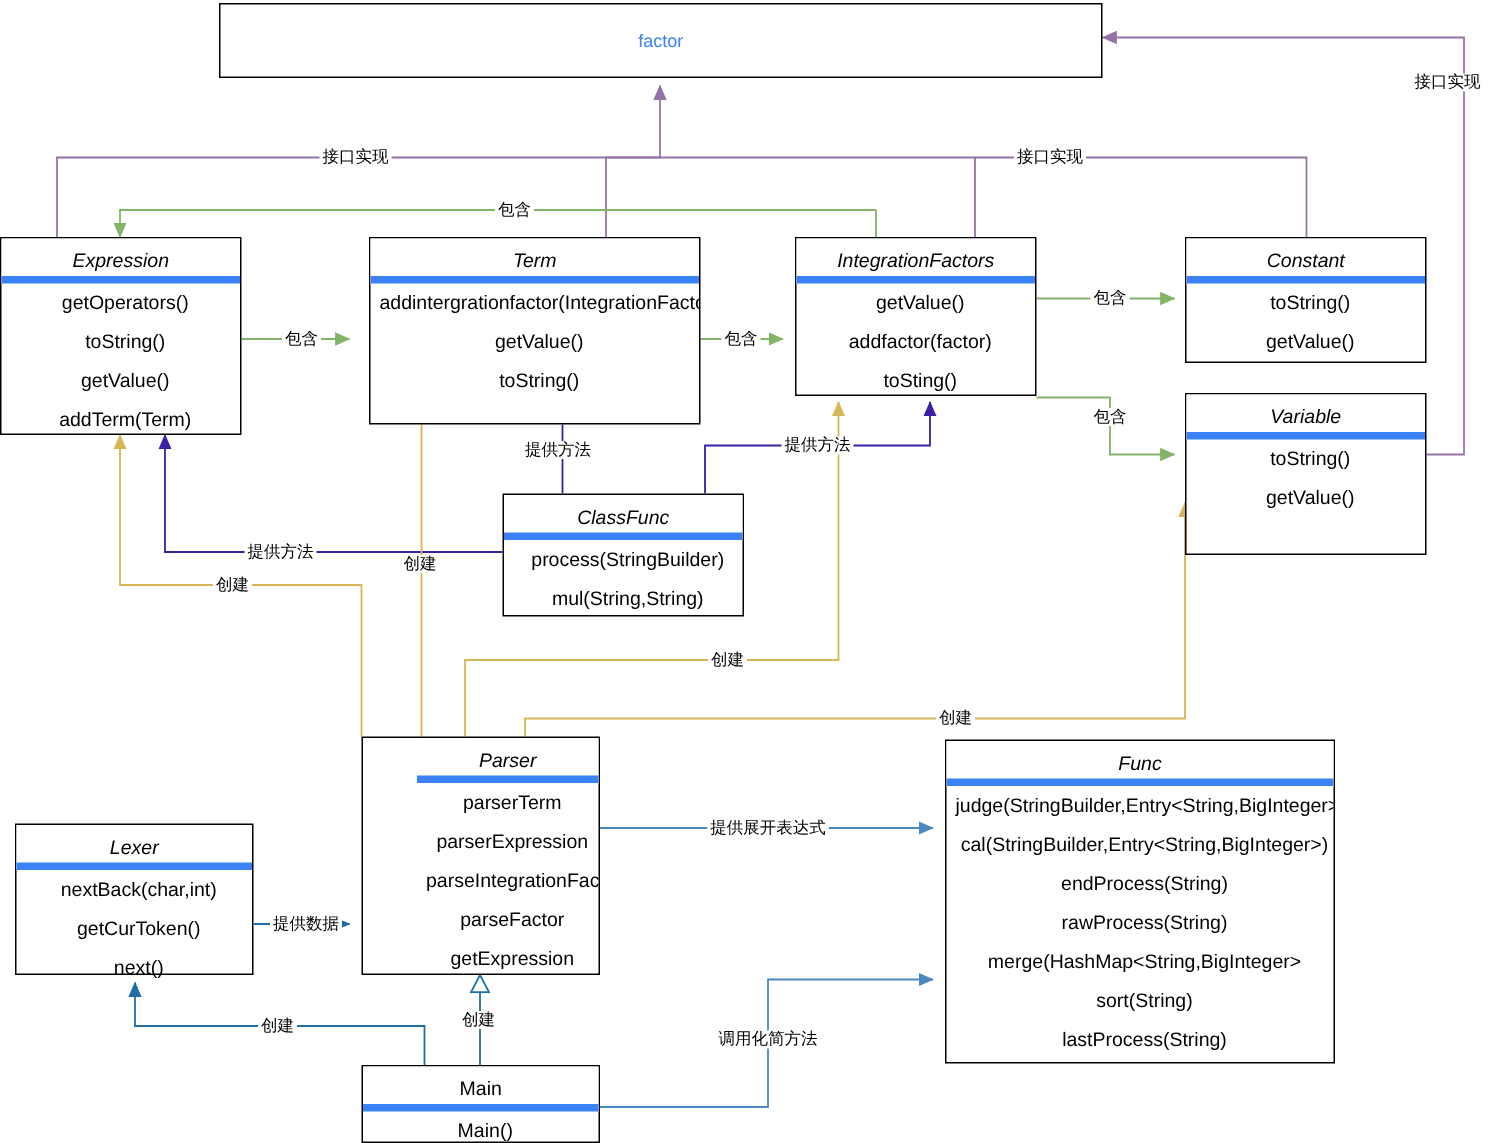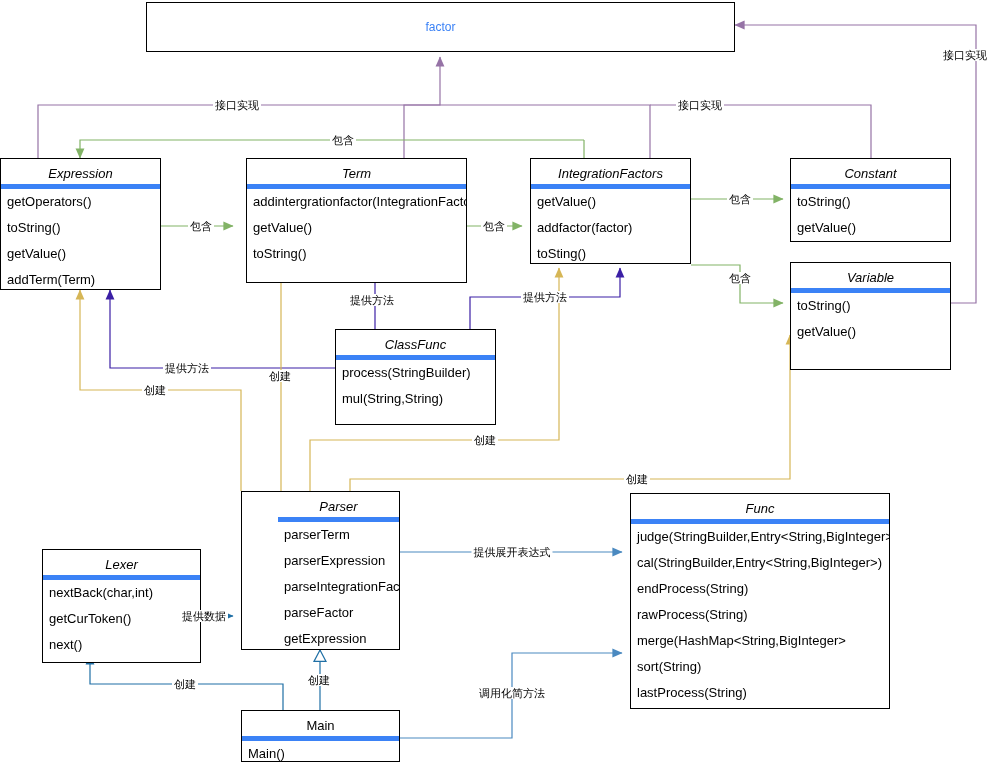--- a/index.html
+++ b/index.html
@@ -5,21 +5,21 @@
   html,body{margin:0;padding:0;background:#ffffff;}
   body{font-family:"Liberation Sans","DejaVu Sans",sans-serif;}
   #canvas{position:relative;width:993px;height:762px;background:#fff;overflow:hidden;}
   svg.edges{position:absolute;left:0;top:0;width:993px;height:762px;}
   .umlbox{position:absolute;box-sizing:border-box;border:1px solid #000;background:#fff;}
   .umlhead{box-sizing:border-box;height:30px;line-height:30px;text-align:center;font-size:13px;
            font-style:italic;color:#000;border-bottom:5px solid #3b82f6;background:#fff;}
   .umlhead.plain{font-style:normal;}
   .umlbody{padding:0;}
   .umlrow{box-sizing:border-box;height:26px;line-height:26px;padding-left:6px;font-size:13px;color:#000;
-          white-space:nowrap;overflow:hidden;}
+          white-space:nowrap;overflow:hidden;text-align:center;}
   .elabel{position:absolute;font-size:11px;color:#000;background:#fff;padding:0 2px;white-space:nowrap;
           transform:translate(-50%,-50%);line-height:12px;text-align:center;}
   .bigbox{position:absolute;box-sizing:border-box;border:1px solid #000;background:#fff;
           display:flex;align-items:center;justify-content:center;font-size:12px;color:#3b82f6;}
 </style>
 </head>
 <body>
 
 <div id="canvas">
 
@@ -139,40 +139,40 @@
   </div>
 
   <div class="umlbox" style="left:790px;top:262px;width:161px;height:108px;">
     <div class="umlhead">Variable</div>
     <div class="umlbody">
       <div class="umlrow">toString()</div>
       <div class="umlrow">getValue()</div>
     </div>
   </div>
 
-  <div class="umlbox" style="left:335px;top:329px;width:161px;height:96px;">
+  <div class="umlbox" style="left:335px;top:329px;width:161px;height:82px;">
     <div class="umlhead">ClassFunc</div>
     <div class="umlbody">
       <div class="umlrow">process(StringBuilder)</div>
       <div class="umlrow">mul(String,String)</div>
     </div>
   </div>
 
   <div class="umlbox" style="left:241px;top:491px;width:159px;height:159px;padding-left:36px;">
     <div class="umlhead">Parser</div>
     <div class="umlbody">
       <div class="umlrow">parserTerm</div>
       <div class="umlrow">parserExpression</div>
       <div class="umlrow">parseIntegrationFactors</div>
       <div class="umlrow">parseFactor</div>
       <div class="umlrow">getExpression</div>
     </div>
   </div>
 
-  <div class="umlbox" style="left:10px;top:549px;width:159px;height:114px;margin-left:32px;">
+  <div class="umlbox" style="left:10px;top:549px;width:159px;height:101px;">
     <div class="umlhead">Lexer</div>
     <div class="umlbody">
       <div class="umlrow">nextBack(char,int)</div>
       <div class="umlrow">getCurToken()</div>
       <div class="umlrow">next()</div>
     </div>
   </div>
 
   <div class="umlbox" style="left:630px;top:493px;width:260px;height:216px;">
     <div class="umlhead">Func</div>

